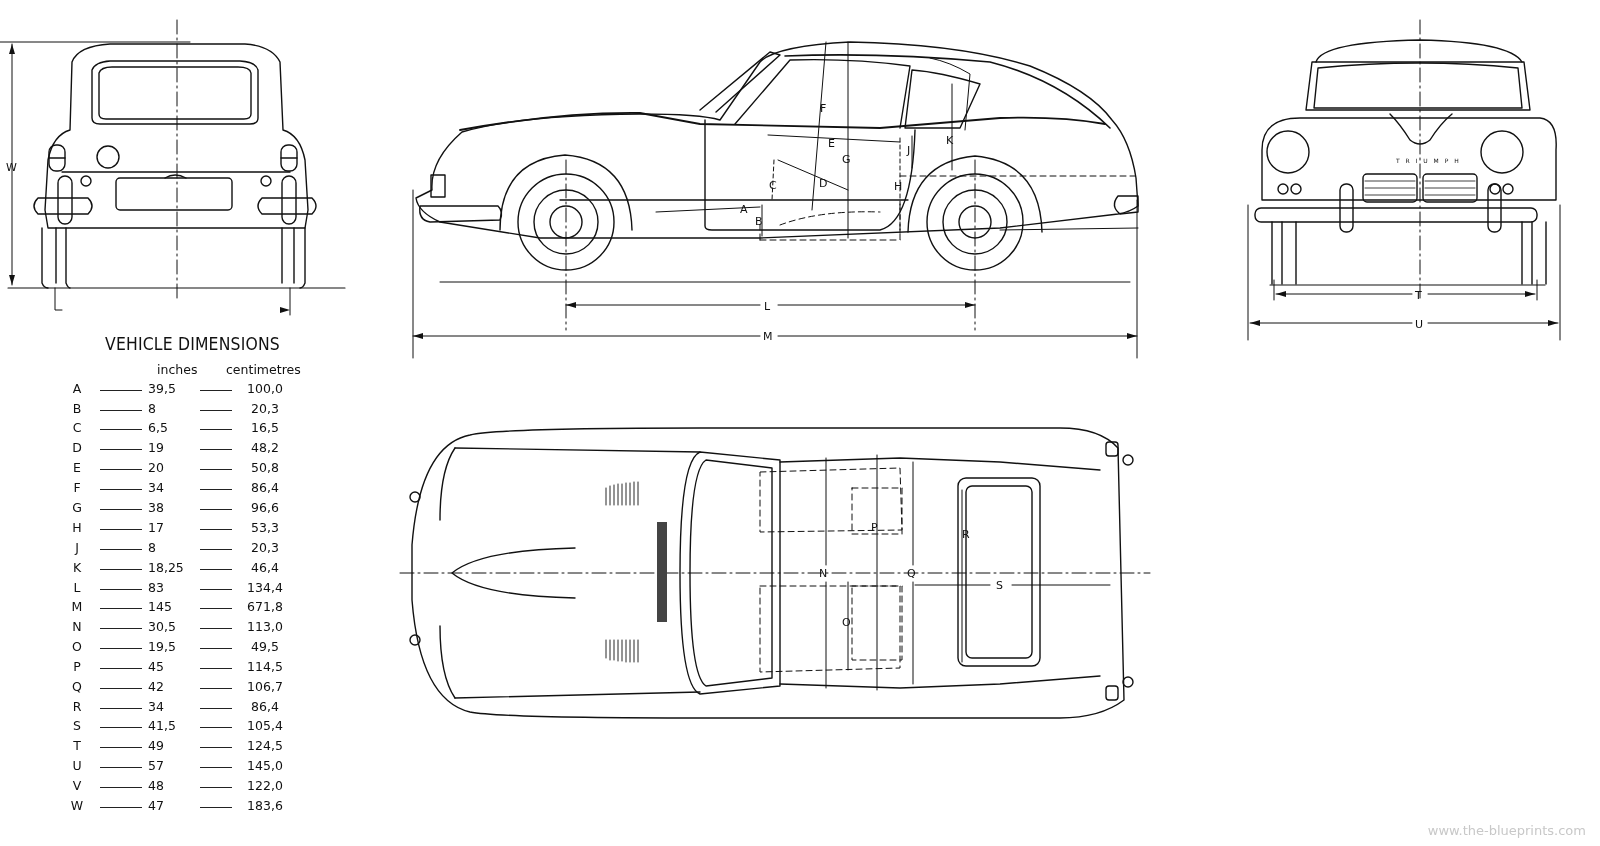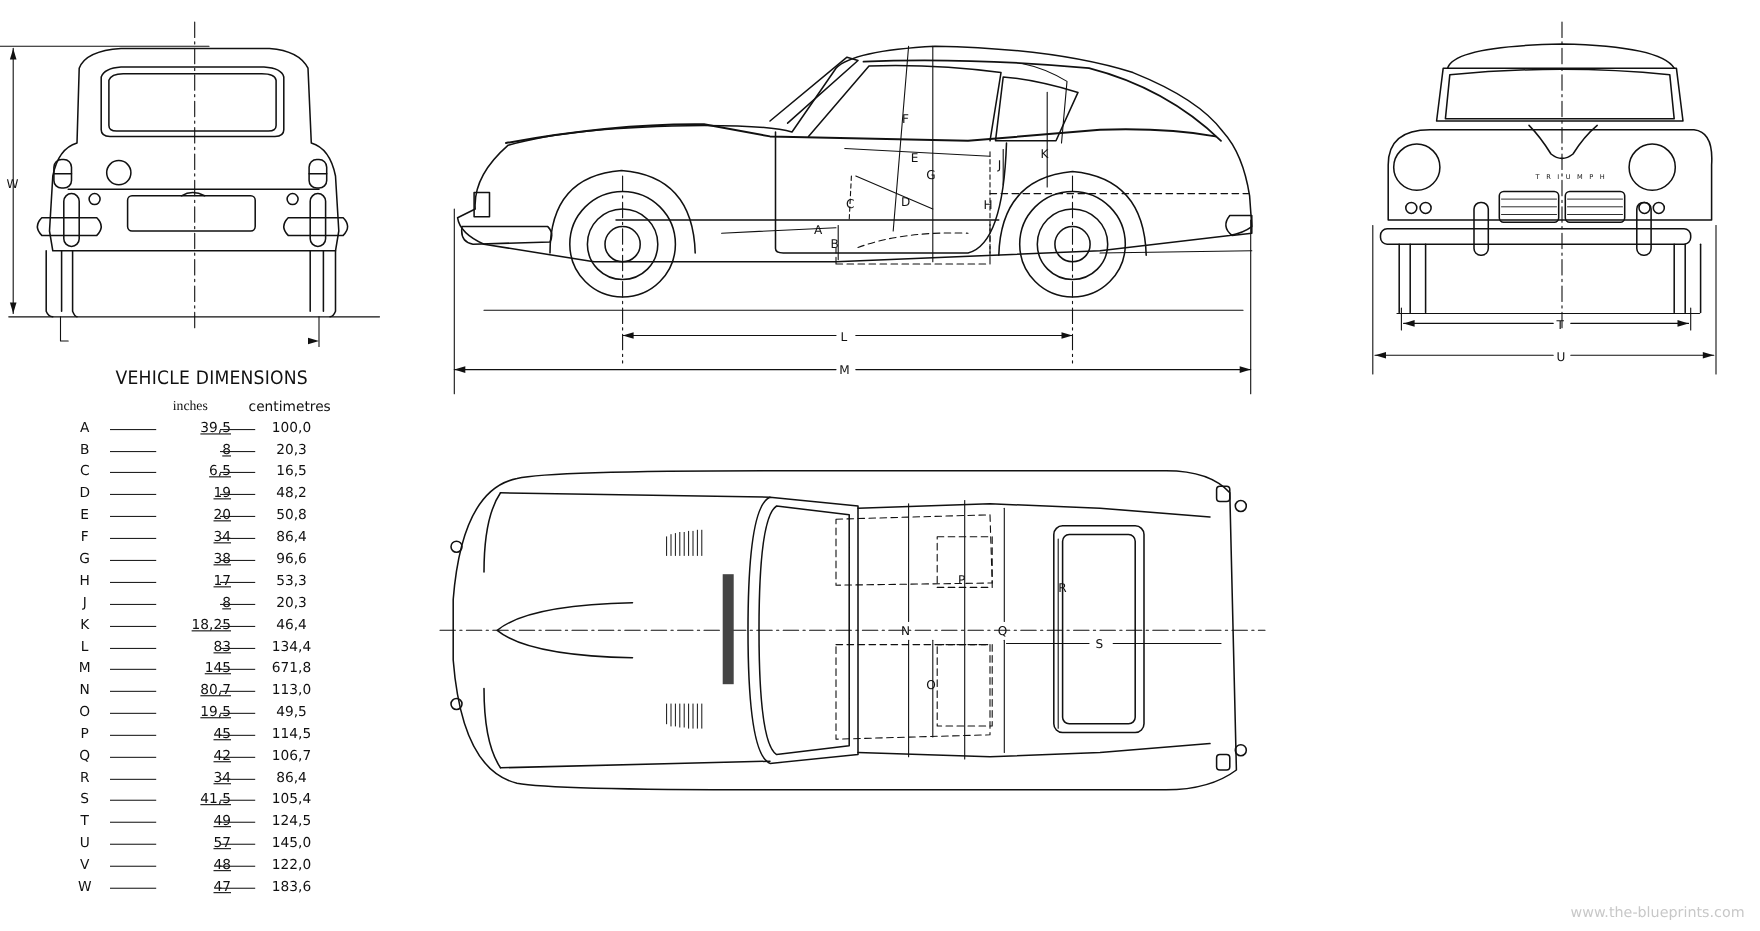--- a/index.html
+++ b/index.html
@@ -2,26 +2,26 @@
 <html><head>
   <meta charset="utf-8">
   <style>
     html, body { margin: 0; padding: 0; background: #ffffff; }
     body { width: 1600px; height: 846px; position: relative; overflow: hidden; font-family: "DejaVu Sans", sans-serif; color: #111; }
     .canvas { position: absolute; left: 0; top: 0; width: 1600px; height: 846px; }
     .drawing { position: absolute; left: 0; top: 0; }
     svg text { font-family: "DejaVu Sans", sans-serif; fill: #111; }
     .table-title { position: absolute; left: 105px; top: 334px; font-size: 17px; letter-spacing: 0.2px; transform: scaleX(0.92); transform-origin: left top; }
     .col-head { position: absolute; top: 362px; font-size: 12.5px; }
-    .col-head.in { left: 157px; font-family: Liberation Serif, serif; }
+    .col-head.in { left: 157px; }
     .col-head.cm { left: 226px; }
     .dim-row { position: absolute; left: 70px; height: 20px; width: 240px; font-size: 12.5px; }
     .dim-row .letter { position: absolute; left: 0; top: 0; width: 14px; text-align: center; }
     .dim-row .lead1 { position: absolute; left: 30px; top: 9px; width: 42px; border-top: 1.2px solid #222; }
-    .dim-row .inch { position: absolute; left: 78px; top: 0; width: 62px; text-align: right; text-decoration: underline; }
+    .dim-row .inch { position: absolute; left: 78px; top: 0; width: 62px; text-align: left; }
     .dim-row .lead2 { position: absolute; left: 130px; top: 9px; width: 32px; border-top: 1.2px solid #222; }
     .dim-row .cm { position: absolute; left: 165px; top: 0; width: 60px; text-align: center; }
     .watermark { position: absolute; right: 14px; bottom: 8px; font-size: 13px; color: #c8c8c8; }
   </style>
 </head>
 <body>
 
 <div class="canvas">
 
   <svg class="drawing" width="1600" height="846" viewBox="0 0 1600 846" fill="none" stroke="#111" stroke-width="1.4" stroke-linecap="round" stroke-linejoin="round">
@@ -367,21 +367,21 @@
     <div class="dim-row" style="top:599px">
         <span class="letter">M</span>
         <span class="lead1"></span>
         <span class="inch">145</span>
         <span class="lead2"></span>
         <span class="cm">671,8</span>
       </div>
     <div class="dim-row" style="top:619px">
         <span class="letter">N</span>
         <span class="lead1"></span>
-        <span class="inch">80,7</span>
+        <span class="inch">30,5</span>
         <span class="lead2"></span>
         <span class="cm">113,0</span>
       </div>
     <div class="dim-row" style="top:639px">
         <span class="letter">O</span>
         <span class="lead1"></span>
         <span class="inch">19,5</span>
         <span class="lead2"></span>
         <span class="cm">49,5</span>
       </div>

